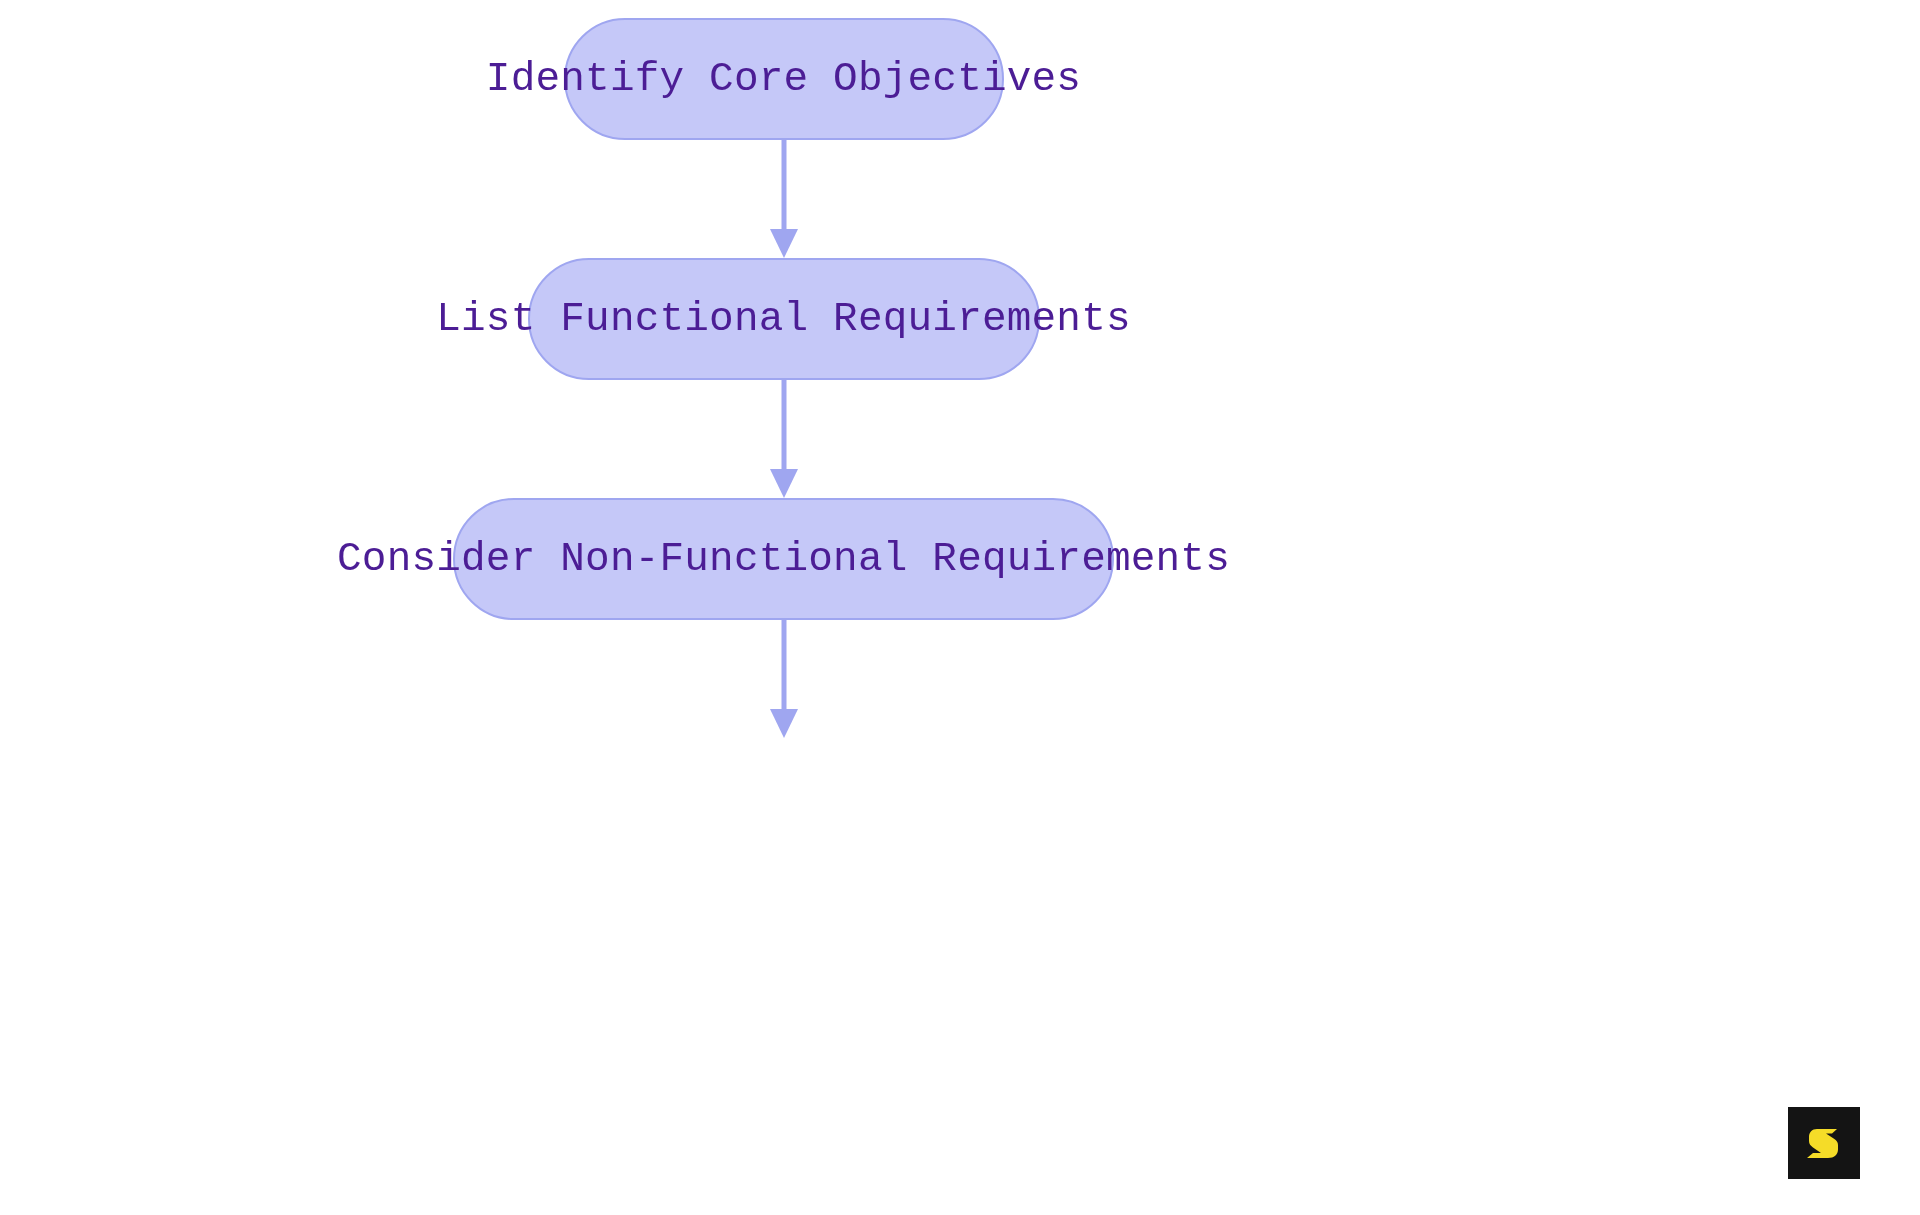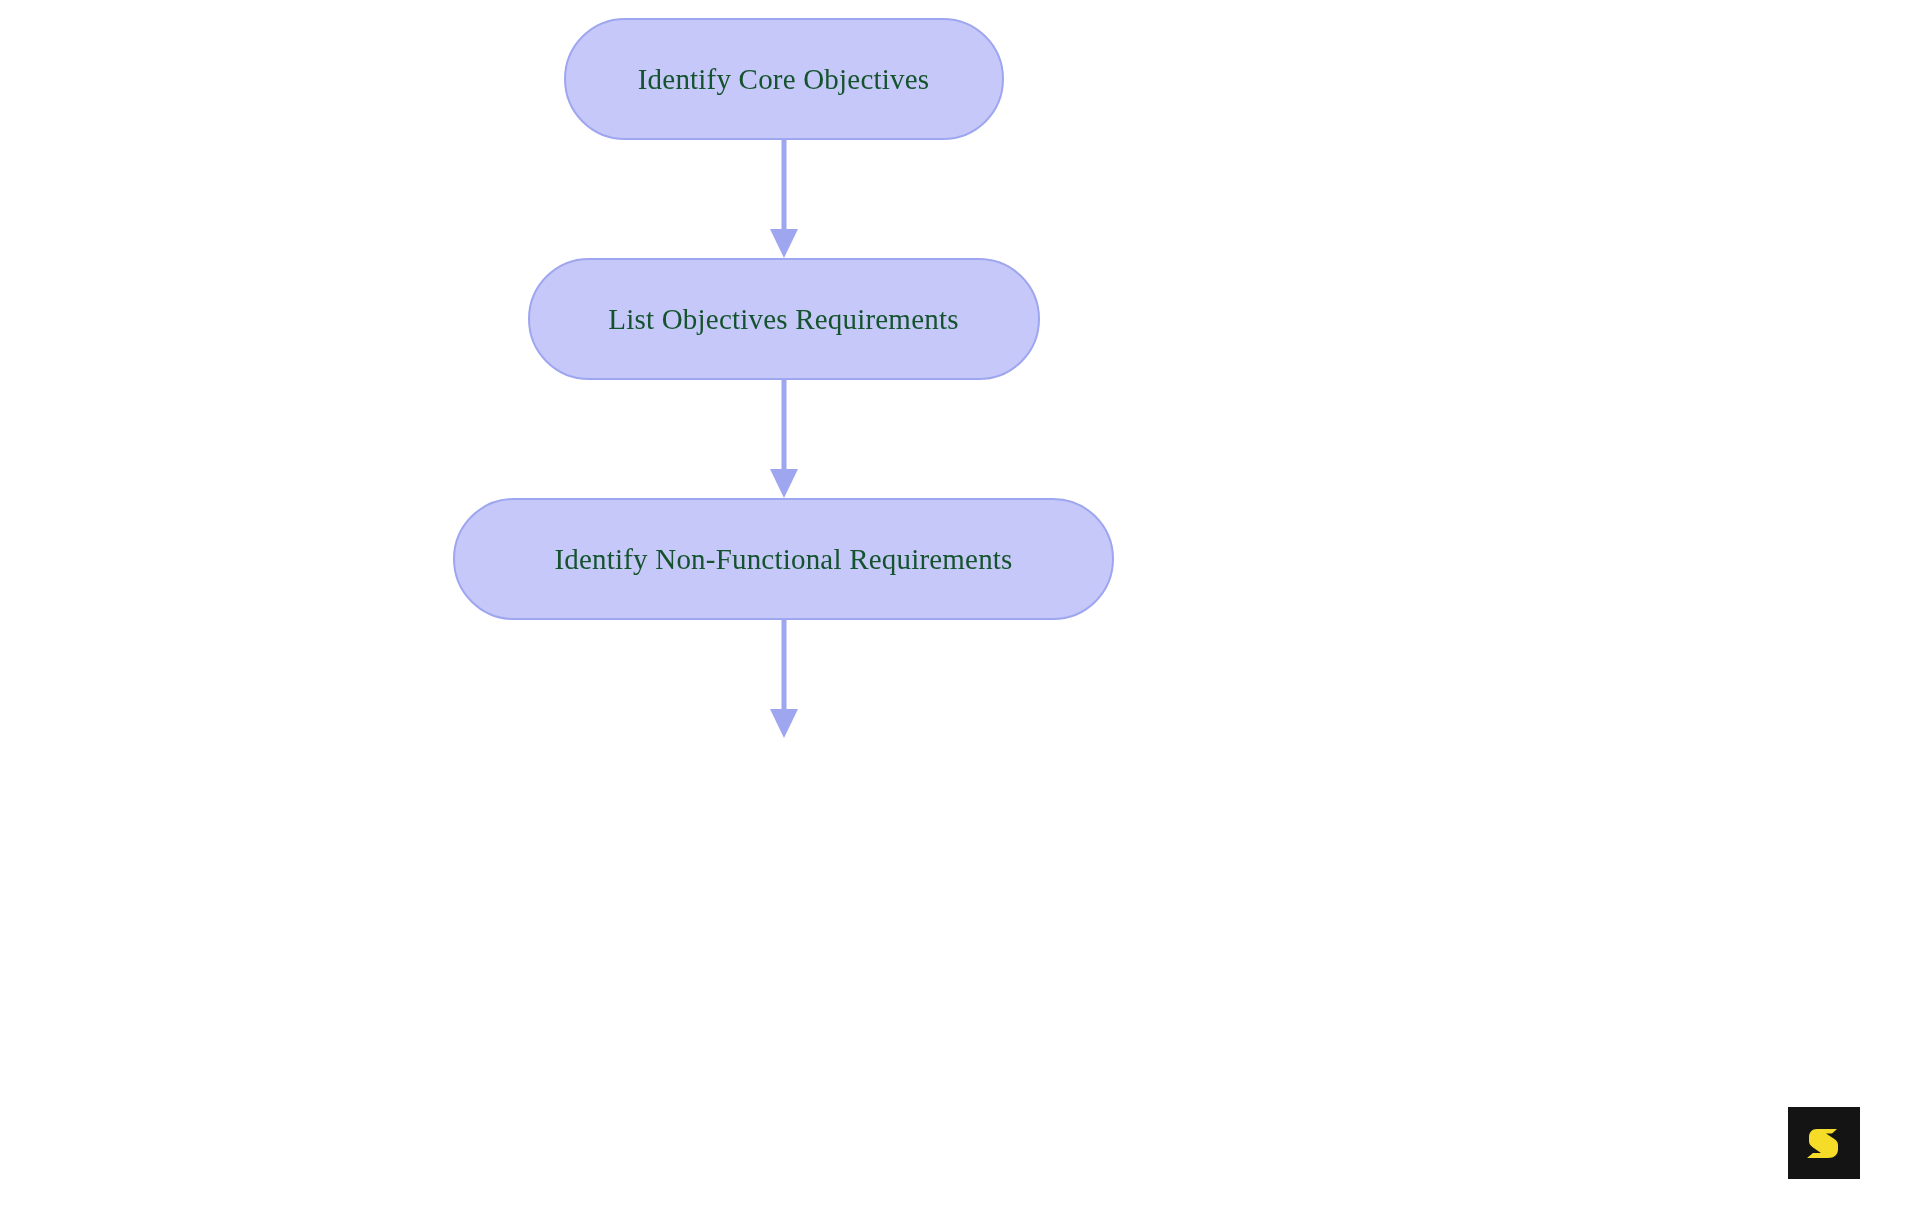--- a/index.html
+++ b/index.html
@@ -41,25 +41,25 @@
     background: #c5c8f8;
     border: 2px solid #9fa6f0;
     border-radius: 61px;
     display: flex;
     align-items: center;
     justify-content: center;
     padding: 0 46px;
     white-space: nowrap;
   }
   .node-label {
-    font-family: Liberation Serif, serif;
-    font-size: 29px;
+    font-family: Liberation Mono, monospace;
+    font-size: 41px;
     font-weight: 400;
     letter-spacing: 0.2px;
-    color: #14532d;
+    color: #4c1d95;
     line-height: 1;
   }
 
   
   .node-w1 { width: 440px; }
   .node-w2 { width: 512px; }
   .node-w3 { width: 661px; }
   .node-w4 { width: 406px; }
 
   
@@ -111,30 +111,30 @@
     <div class="node node-w1">
       <span class="node-label">Identify Core Objectives</span>
     </div>
 
     <div class="connector">
       <div class="shaft"></div>
       <div class="head"></div>
     </div>
 
     <div class="node node-w2">
-      <span class="node-label">List Objectives Requirements</span>
+      <span class="node-label">List Functional Requirements</span>
     </div>
 
     <div class="connector">
       <div class="shaft"></div>
       <div class="head"></div>
     </div>
 
     <div class="node node-w3">
-      <span class="node-label">Identify Non-Functional Requirements</span>
+      <span class="node-label">Consider Non-Functional Requirements</span>
     </div>
 
     <div class="connector">
       <div class="shaft"></div>
       <div class="head"></div>
     </div>
 
 
   </div>
 

